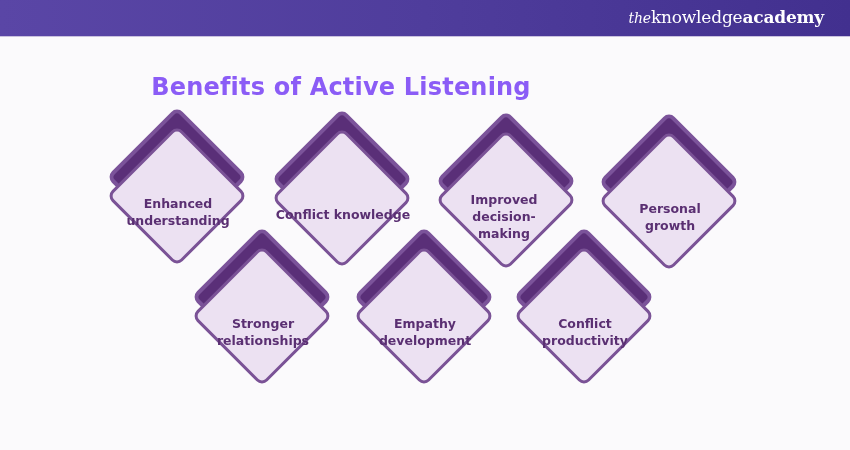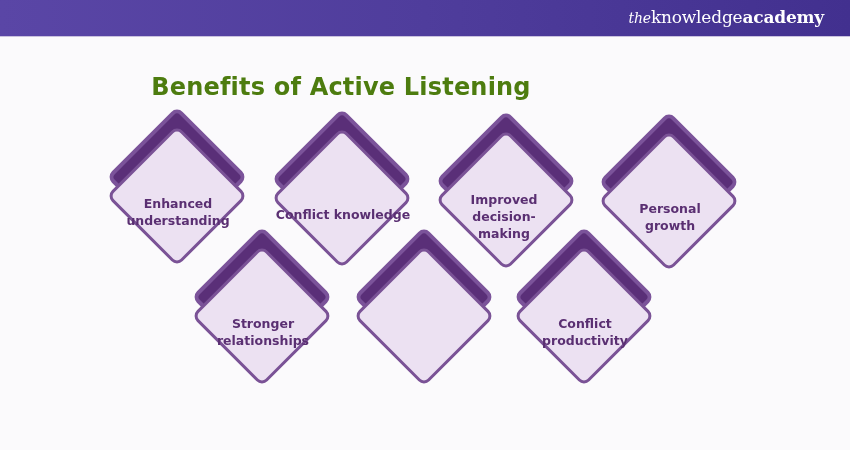--- a/index.html
+++ b/index.html
@@ -15,21 +15,21 @@
   }
   .logo {
     position:absolute; right:26px; top:7px;
     color:#ffffff; font-family:"DejaVu Serif", serif; font-size:17px; letter-spacing:-0.2px;
     white-space:nowrap;
   }
   .logo .the { font-style:italic; font-size:14px; }
   .logo .academy { font-weight:bold; }
   .title {
     position:absolute; left:0; top:73px; width:682px; text-align:center;
-    color:#4d7c0f; font-weight:bold; font-size:24px; letter-spacing:0.2px;
+    color:#8b5cf6; font-weight:bold; font-size:24px; letter-spacing:0.2px;
   }
   .item { position:absolute; width:146px; height:160px; }
   .back, .front {
     position:absolute; left:22px; width:100px; height:100px;
     transform:rotate(45deg); border-radius:8px; box-sizing:border-box;
   }
   .back { top:-1px; background:#5a2f78; border:4px solid #7b539a; }
   .front { top:18px; background:#ece1f2; border:3px solid #7a5296; }
   .label {
     position:absolute; left:0; top:54px; width:146px; height:60px;
@@ -72,19 +72,20 @@
 
 <div class="item" style="left:190px; top:248px;">
   <div class="back"></div>
   <div class="front"></div>
   <div class="label" style="width:110px; left:18px;">Stronger relationships</div>
 </div>
 
 <div class="item" style="left:352px; top:248px;">
   <div class="back"></div>
   <div class="front"></div>
+  <div class="label" style="width:110px; left:18px;">Empathy development</div>
 </div>
 
 <div class="item" style="left:512px; top:248px;">
   <div class="back"></div>
   <div class="front"></div>
   <div class="label" style="width:110px; left:18px;">Conflict productivity</div>
 </div>
 
 </body></html>

